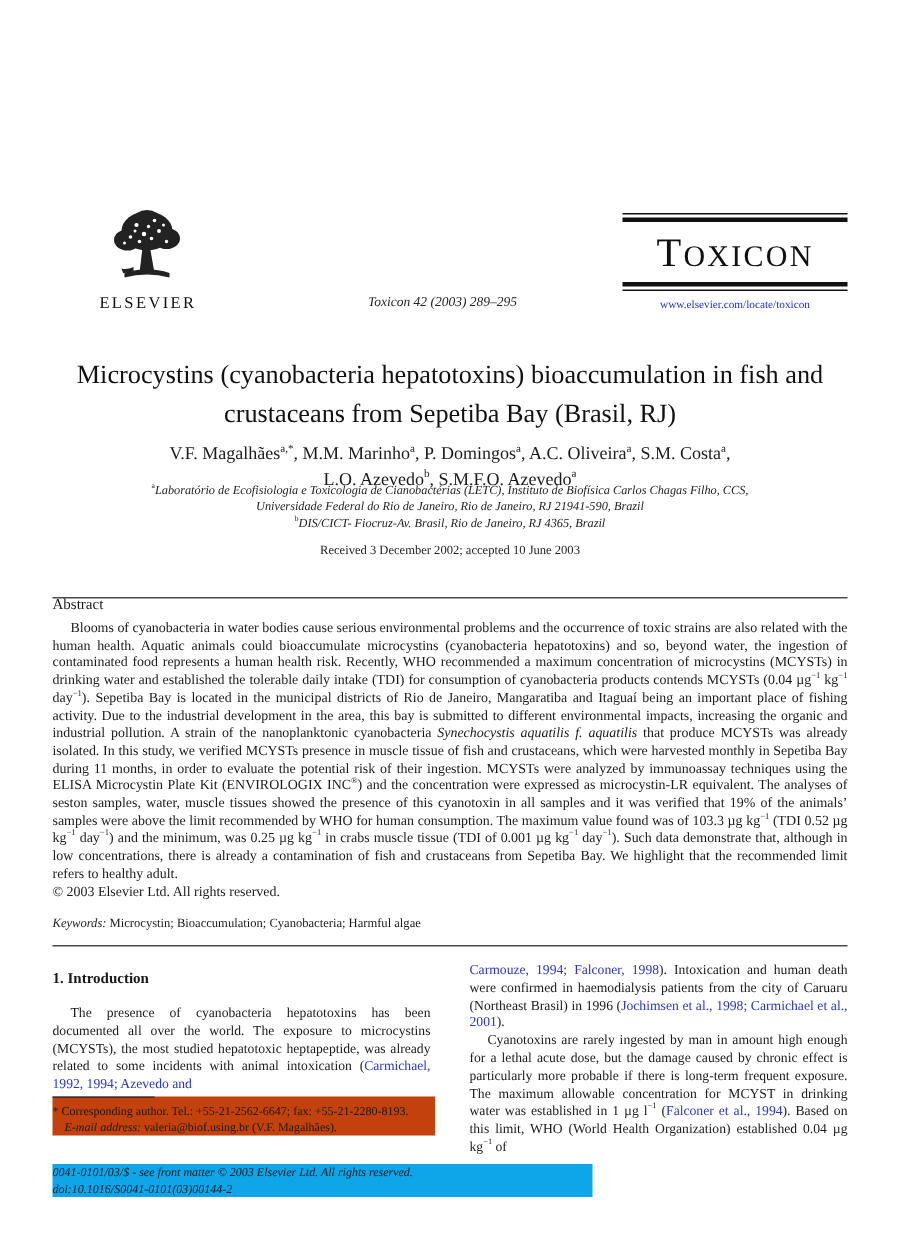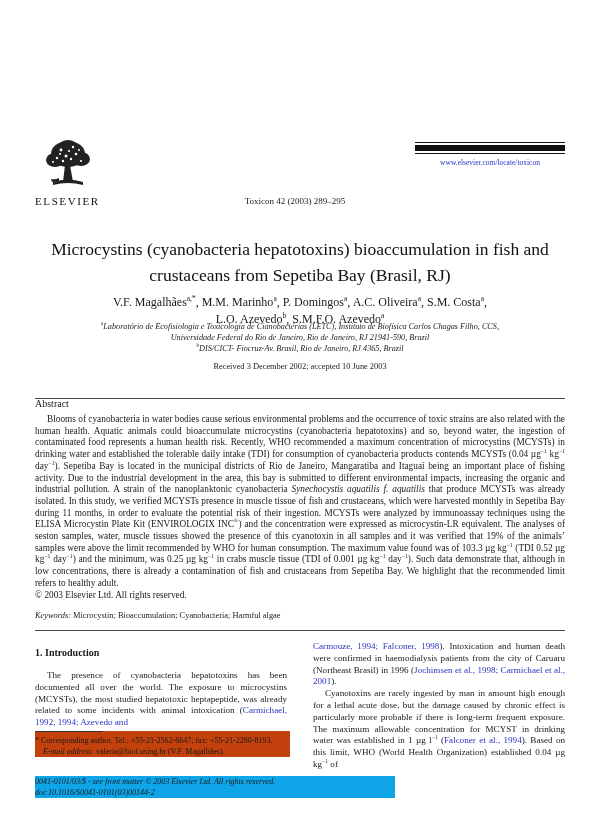--- a/index.html
+++ b/index.html
@@ -5,23 +5,23 @@
   html,body{margin:0;padding:0;background:#ffffff;}
   .page{
     position:relative;width:600px;height:825px;background:#fff;overflow:hidden;
     font-family:"Liberation Serif","DejaVu Serif",serif;color:#1a1a1a;
   }
   sup{font-size:0.62em;vertical-align:super;line-height:0;}
   .i{font-style:italic;}
   .link{color:#2b35c0;}
   
   .header{position:absolute;left:35px;right:35px;top:138px;height:84px;}
-  .els{position:absolute;left:0;top:0;width:84px;text-align:left;}
+  .els{position:absolute;left:12px;top:0;width:84px;text-align:right;}
   .els-label{font-size:11px;letter-spacing:1.6px;color:#111;margin-top:1px;}
-  .journal-ref{position:absolute;left:110px;top:58px;width:300px;text-align:center;font-size:9px;color:#222;}
+  .journal-ref{position:absolute;left:110px;top:58px;width:300px;text-align:center;font-size:9px;color:#222;font-style:italic;}
   .masthead{position:absolute;right:0;top:4px;width:150px;text-align:center;}
   .rule-thin{border:none;border-top:1.5px solid #111;margin:0;}
   .rule-thick{border:none;border-top:3.5px solid #111;margin:2px 0 0 0;}
   .masthead-title{font-size:20px;letter-spacing:1.5px;color:#101010;margin:5px 0 4px 0;}
   .masthead-title .bigT{font-size:27px;}
   .masthead-url{font-size:7.5px;color:#2233cc;margin-top:4px;}
   
   .title{position:absolute;left:35px;top:236px;width:530px;text-align:center;font-size:17.5px;line-height:26px;color:#111;}
   .authors{position:absolute;left:35px;top:294px;width:530px;text-align:center;font-size:12px;line-height:17px;}
   .affils{position:absolute;left:35px;top:321px;width:530px;text-align:center;font-size:8.2px;line-height:11px;color:#222;}
@@ -82,20 +82,21 @@
         </g>
       </svg>
       <div class="els-label">ELSEVIER</div>
     </div>
 
     <div class="journal-ref">Toxicon 42 (2003) 289–295</div>
 
     <div class="masthead">
       <hr class="rule-thin">
       <hr class="rule-thick">
+      <div class="masthead-title"><span class="bigT">T</span><span>OXICON</span></div>
       <hr class="rule-thick" style="margin-top:0;">
       <hr class="rule-thin" style="margin-top:2px;">
       <div class="masthead-url">www.elsevier.com/locate/toxicon</div>
     </div>
   </div>
 
   <div class="title">Microcystins (cyanobacteria hepatotoxins) bioaccumulation in fish and crustaceans from Sepetiba Bay (Brasil, RJ)</div>
   <div class="authors"><span>V.F. Magalhães</span><sup>a,*</sup><span>, M.M. Marinho</span><sup>a</sup><span>, P. Domingos</span><sup>a</sup><span>, A.C. Oliveira</span><sup>a</sup><span>, S.M. Costa</span><sup>a</sup><span>,</span><br><span>L.O. Azevedo</span><sup>b</sup><span>, S.M.F.O. Azevedo</span><sup>a</sup></div>
   <div class="affils">
     <div><sup>a</sup><span class="i">Laboratório de Ecofisiologia e Toxicologia de Cianobactérias (LETC), Instituto de Biofísica Carlos Chagas Filho, CCS,</span><br><span class="i">Universidade Federal do Rio de Janeiro, Rio de Janeiro, RJ 21941-590, Brazil</span></div>

